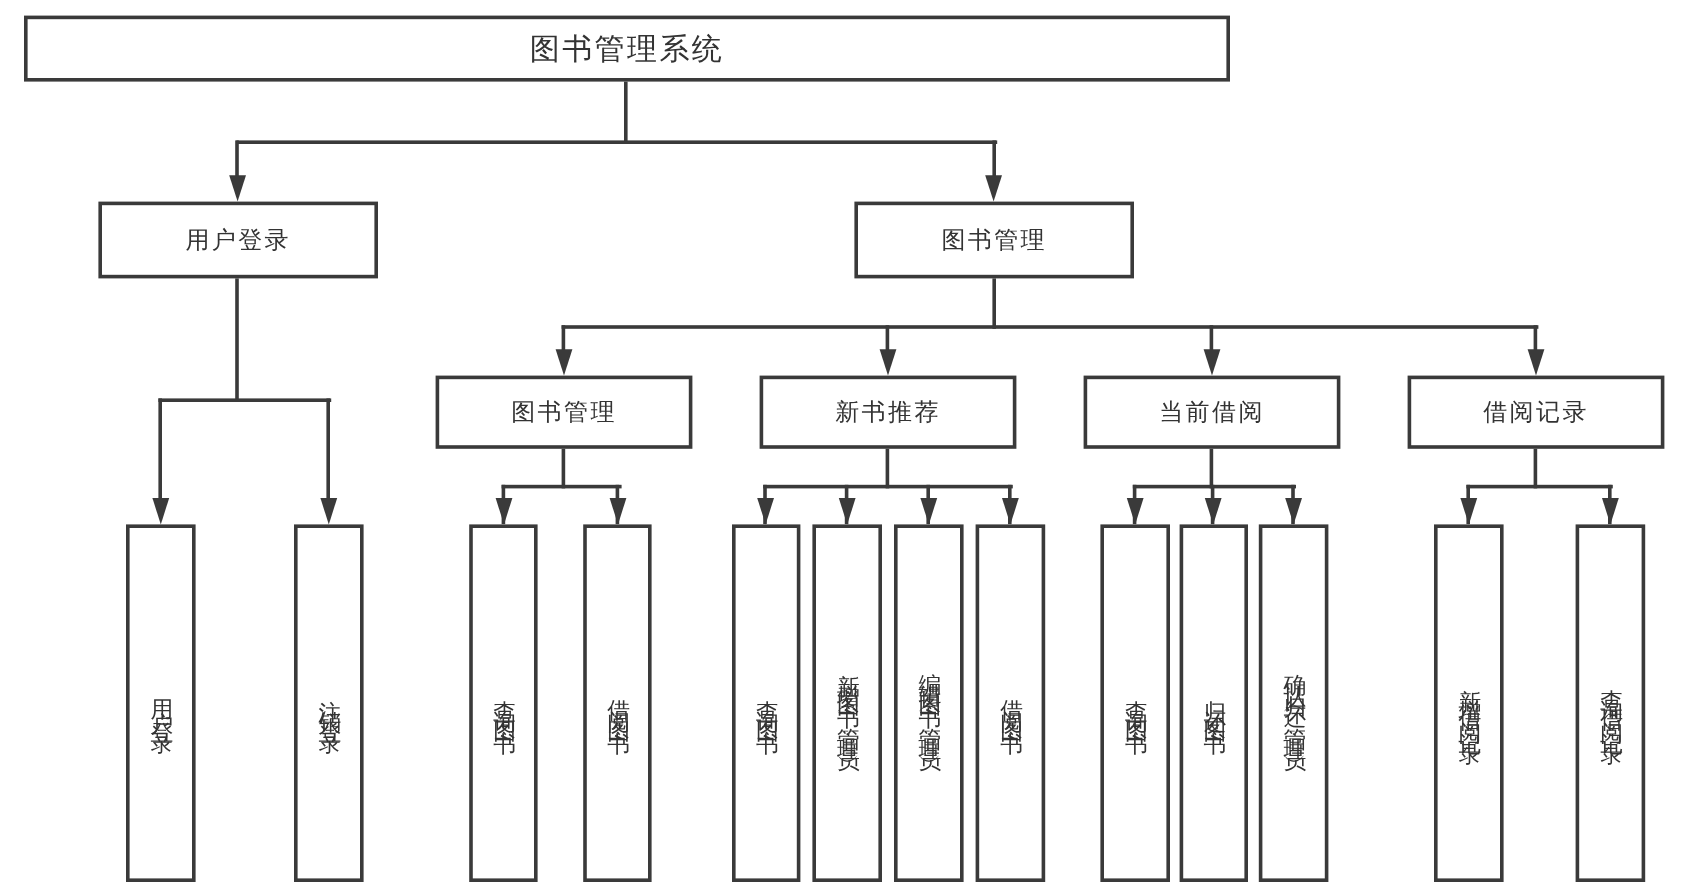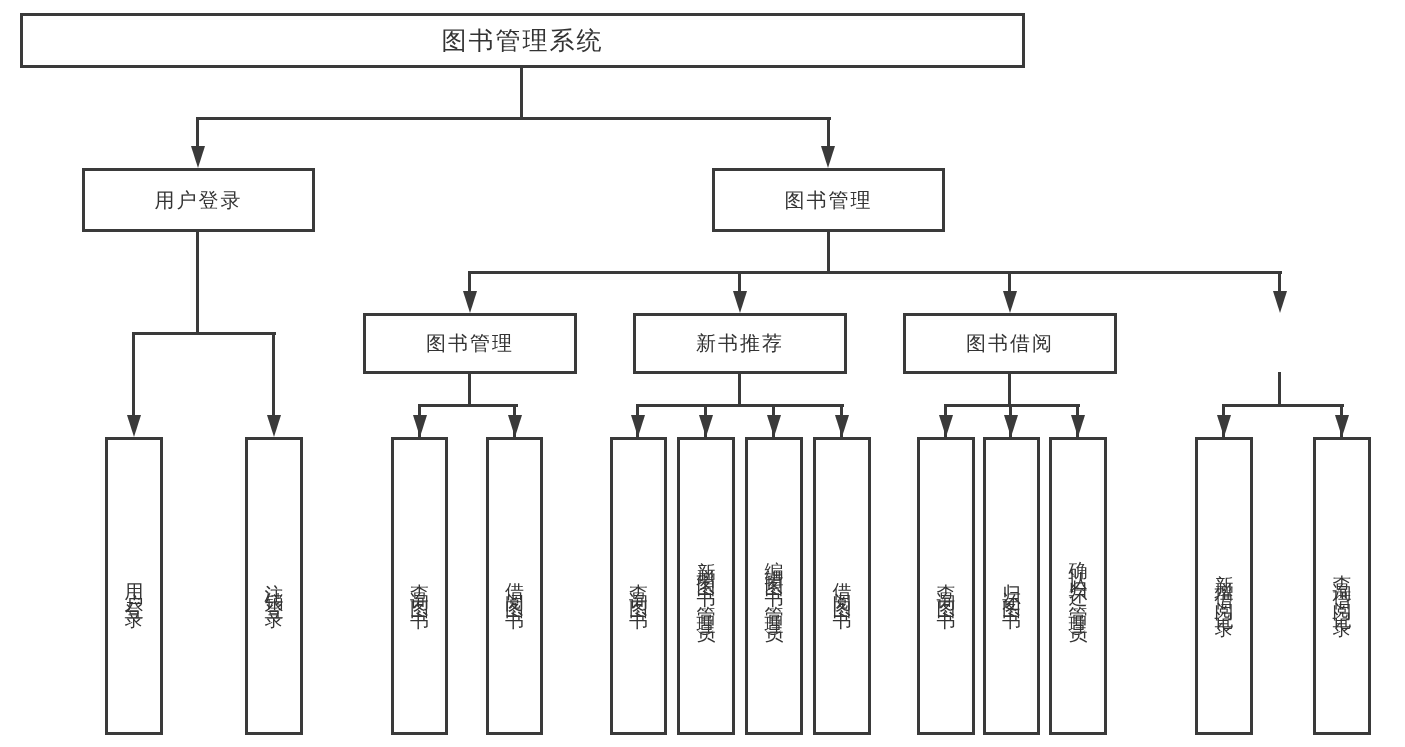--- a/index.html
+++ b/index.html
@@ -108,21 +108,24 @@
     <span>图书管理</span>
   </div>
 
   <div class="box h" style="left:363px;top:313px;width:214px;height:61px;">
     <span>图书管理</span>
   </div>
   <div class="box h" style="left:633px;top:313px;width:214px;height:61px;">
     <span>新书推荐</span>
   </div>
   <div class="box h" style="left:903px;top:313px;width:214px;height:61px;">
-    <span>图书借阅</span>
+    <span>当前借阅</span>
+  </div>
+  <div class="box h" style="left:1173px;top:313px;width:214px;height:61px;">
+    <span>借阅记录</span>
   </div>
 
   <div class="box v" style="left:105px;top:437px;width:58px;height:298px;">
     <span>用户登录</span>
   </div>
   <div class="box v" style="left:245px;top:437px;width:58px;height:298px;">
     <span>注销登录</span>
   </div>
 
   <div class="box v" style="left:391px;top:437px;width:57px;height:298px;">

